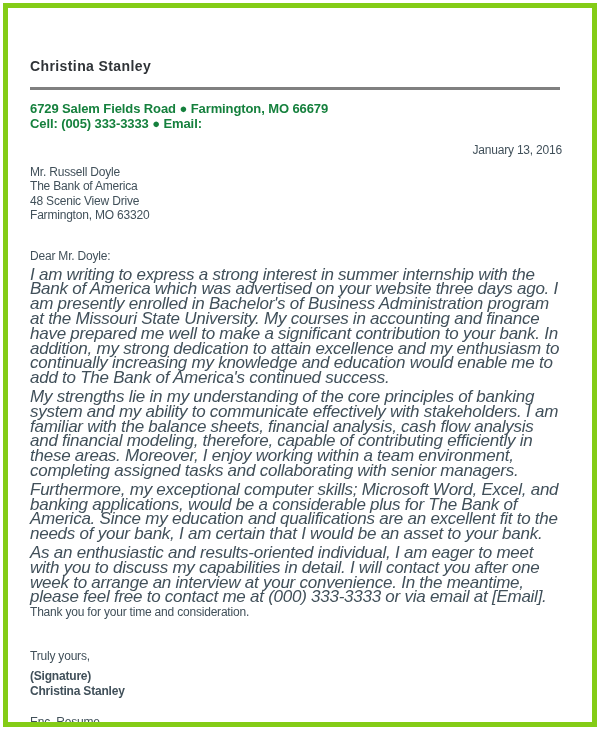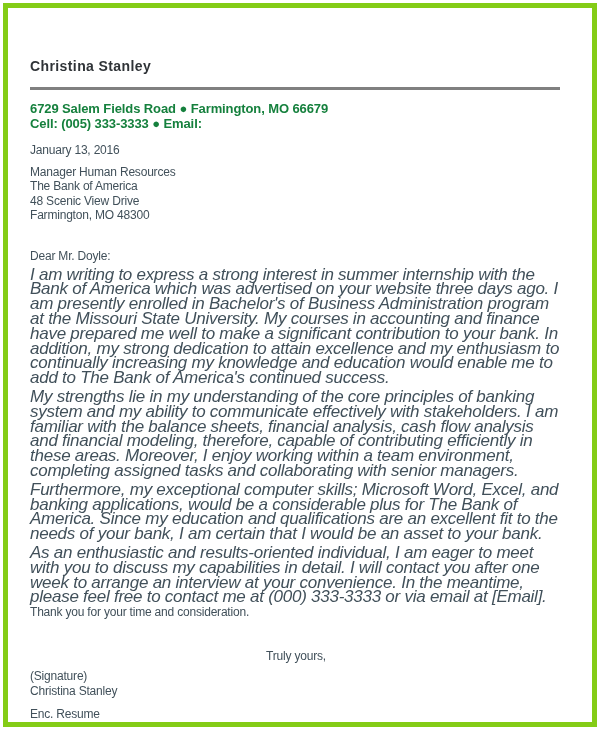--- a/index.html
+++ b/index.html
@@ -38,20 +38,21 @@
     font-weight: bold;
     letter-spacing: -0.1px;
     color: #15803d;
     line-height: 14.5px;
   }
   .date-line {
     margin-top: 12px;
     font-size: 12px;
     line-height: 14.6px;
     letter-spacing: -0.2px;
+    text-align: right;
   }
   .recipient-block {
     margin-top: 7px;
   }
   .recipient-line {
     font-size: 12px;
     line-height: 14.6px;
     letter-spacing: -0.2px;
   }
   .salutation {
@@ -71,56 +72,56 @@
     margin-top: 0;
     font-size: 12px;
     line-height: 14.8px;
     letter-spacing: -0.2px;
   }
   .closing {
     margin-top: 29px;
     font-size: 12px;
     line-height: 14.6px;
     letter-spacing: -0.2px;
-    text-align: center;
   }
   .signature-block {
     margin-top: 6px;
+    font-weight: bold;
   }
   .signature-line, .signed-name {
     font-size: 12px;
     line-height: 14.6px;
     letter-spacing: -0.2px;
   }
   .enclosure {
-    margin-top: 8px;
+    margin-top: 16px;
     font-size: 12px;
     line-height: 14.6px;
     letter-spacing: -0.2px;
   }
 </style>
 </head>
 <body>
 
 <div class="page">
 
   <div class="letterhead-name">Christina Stanley</div>
 
   <div class="divider"></div>
 
   <div class="address-line">6729 Salem Fields Road ● Farmington, MO 66679</div>
   <div class="address-line">Cell: (005) 333-3333 ● Email:</div>
 
   <div class="date-line">January 13, 2016</div>
 
   <div class="recipient-block">
-    <div class="recipient-line">Manager Human Resources</div>
+    <div class="recipient-line">Mr. Russell Doyle</div>
     <div class="recipient-line">The Bank of America</div>
     <div class="recipient-line">48 Scenic View Drive</div>
-    <div class="recipient-line">Farmington, MO 48300</div>
+    <div class="recipient-line">Farmington, MO 63320</div>
   </div>
 
   <div class="salutation">Dear Mr. Doyle:</div>
 
   <p class="body-paragraph">I am writing to express a strong interest in summer internship with the Bank of America which was advertised on your website three days ago. I am presently enrolled in Bachelor's of Business Administration program at the Missouri State University. My courses in accounting and finance have prepared me well to make a significant contribution to your bank. In addition, my strong dedication to attain excellence and my enthusiasm to continually increasing my knowledge and education would enable me to add to The Bank of America's continued success.</p>
   <p class="body-paragraph">My strengths lie in my understanding of the core principles of banking system and my ability to communicate effectively with stakeholders. I am familiar with the balance sheets, financial analysis, cash flow analysis and financial modeling, therefore, capable of contributing efficiently in these areas. Moreover, I enjoy working within a team environment, completing assigned tasks and collaborating with senior managers.</p>
   <p class="body-paragraph">Furthermore, my exceptional computer skills; Microsoft Word, Excel, and banking applications, would be a considerable plus for The Bank of America. Since my education and qualifications are an excellent fit to the needs of your bank, I am certain that I would be an asset to your bank.</p>
   <p class="body-paragraph">As an enthusiastic and results-oriented individual, I am eager to meet with you to discuss my capabilities in detail. I will contact you after one week to arrange an interview at your convenience. In the meantime, please feel free to contact me at (000) 333-3333 or via email at [Email].</p>
 
   <div class="thank-you">Thank you for your time and consideration.</div>

